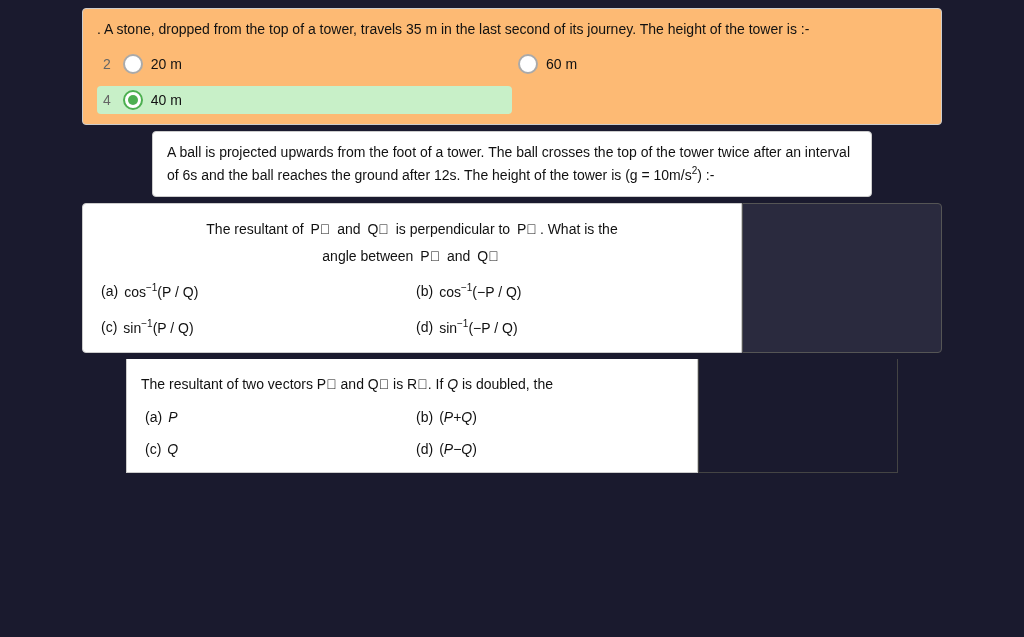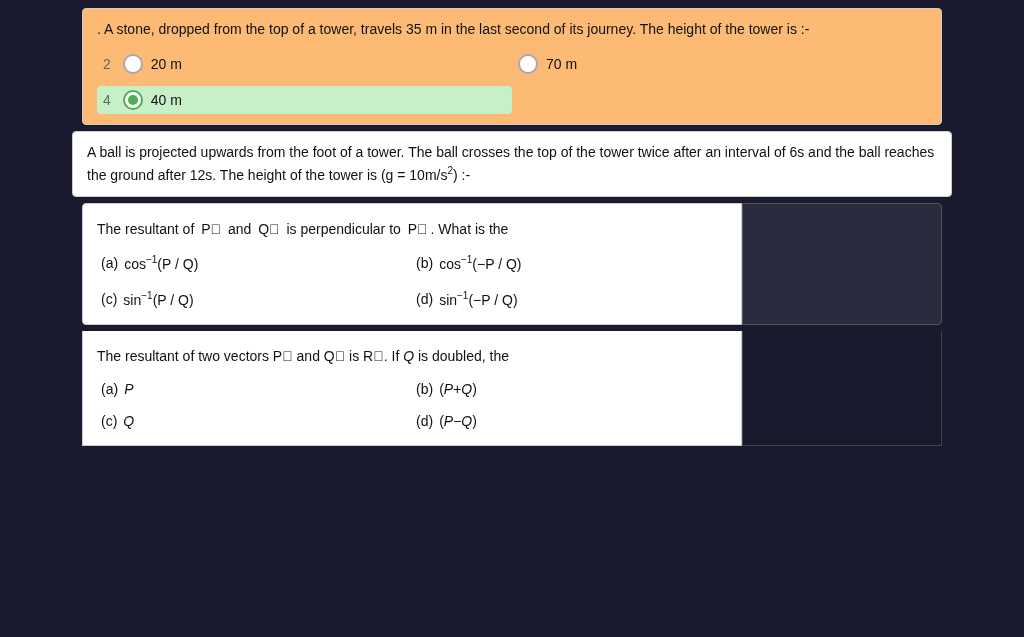--- a/index.html
+++ b/index.html
@@ -66,31 +66,32 @@
       border-radius: 50%;
       background: #4caf50;
     }
     .option-label {
       font-size: 14px;
     }
     .card-q2 {
       background: #fff;
       border: 1px solid #ccc;
       border-radius: 4px;
-      width: 880px;
+      width: 720px;
       margin-bottom: 6px;
       padding: 10px 14px;
       font-size: 14px;
       line-height: 1.5;
     }
     .card-split {
       display: flex;
       width: 860px;
       margin-bottom: 6px;
       gap: 0;
+      text-align: center;
     }
     .card-split-left {
       flex: 1;
       background: #fff;
       border: 1px solid #ccc;
       border-radius: 4px 0 0 4px;
       padding: 10px 14px;
       font-size: 14px;
       line-height: 1.7;
     }
@@ -111,21 +112,21 @@
     }
     .math-option {
       display: flex;
       align-items: center;
       gap: 6px;
       font-size: 14px;
       padding: 2px 4px;
     }
     .card-bottom {
       display: flex;
-      width: 860px;
+      width: 772px;
       margin-bottom: 6px;
       gap: 0;
     }
     .card-bottom-left {
       flex: 1;
       background: #fff;
       border: 1px solid #ccc;
       border-top: none;
       padding: 10px 14px;
       font-size: 14px;
@@ -145,39 +146,42 @@
 <div class="card">
   <div class="question-text">. A stone, dropped from the top of a tower, travels 35 m in the last second of its journey. The height of the tower is :-</div>
   <div class="options-grid">
     <div class="option-row">
       <span style="margin-right:4px;font-size:14px;color:#666">2</span>
       <div class="radio-circle"></div>
       <span class="option-label">20 m</span>
     </div>
     <div class="option-row">
       <div class="radio-circle"></div>
-      <span class="option-label">70 m</span>
+      <span class="option-label">60 m</span>
     </div>
     <div class="option-row selected">
       <span style="margin-right:4px;font-size:14px;color:#666">4</span>
       <div class="radio-circle selected-radio"></div>
       <span class="option-label">40 m</span>
     </div>
   </div>
 </div>
 
 <div class="card-q2">
   <span>A ball is projected upwards from the foot of a tower. The ball crosses the top of the tower twice after an interval of 6s and the ball reaches the ground after 12s. The height of the tower is (g = 10m/s<sup>2</sup>) :-</span>
 </div>
 
 <div class="card-split">
   <div class="card-split-left">
     <div class="math-line">
       The resultant of <span style="margin:0 3px">P⃗</span> and <span style="margin:0 3px">Q⃗</span> is perpendicular to <span style="margin:0 3px">P⃗</span>. What is the
     </div>
+    <div class="math-line">
+      angle between <span style="margin:0 3px">P⃗</span> and <span style="margin:0 3px">Q⃗</span>
+    </div>
     <div class="math-option-grid">
       <div class="math-option">
         <span>(a)</span>
         <span>cos<sup>−1</sup>(P / Q)</span>
       </div>
       <div class="math-option">
         <span>(b)</span>
         <span>cos<sup>−1</sup>(−P / Q)</span>
       </div>
       <div class="math-option">

